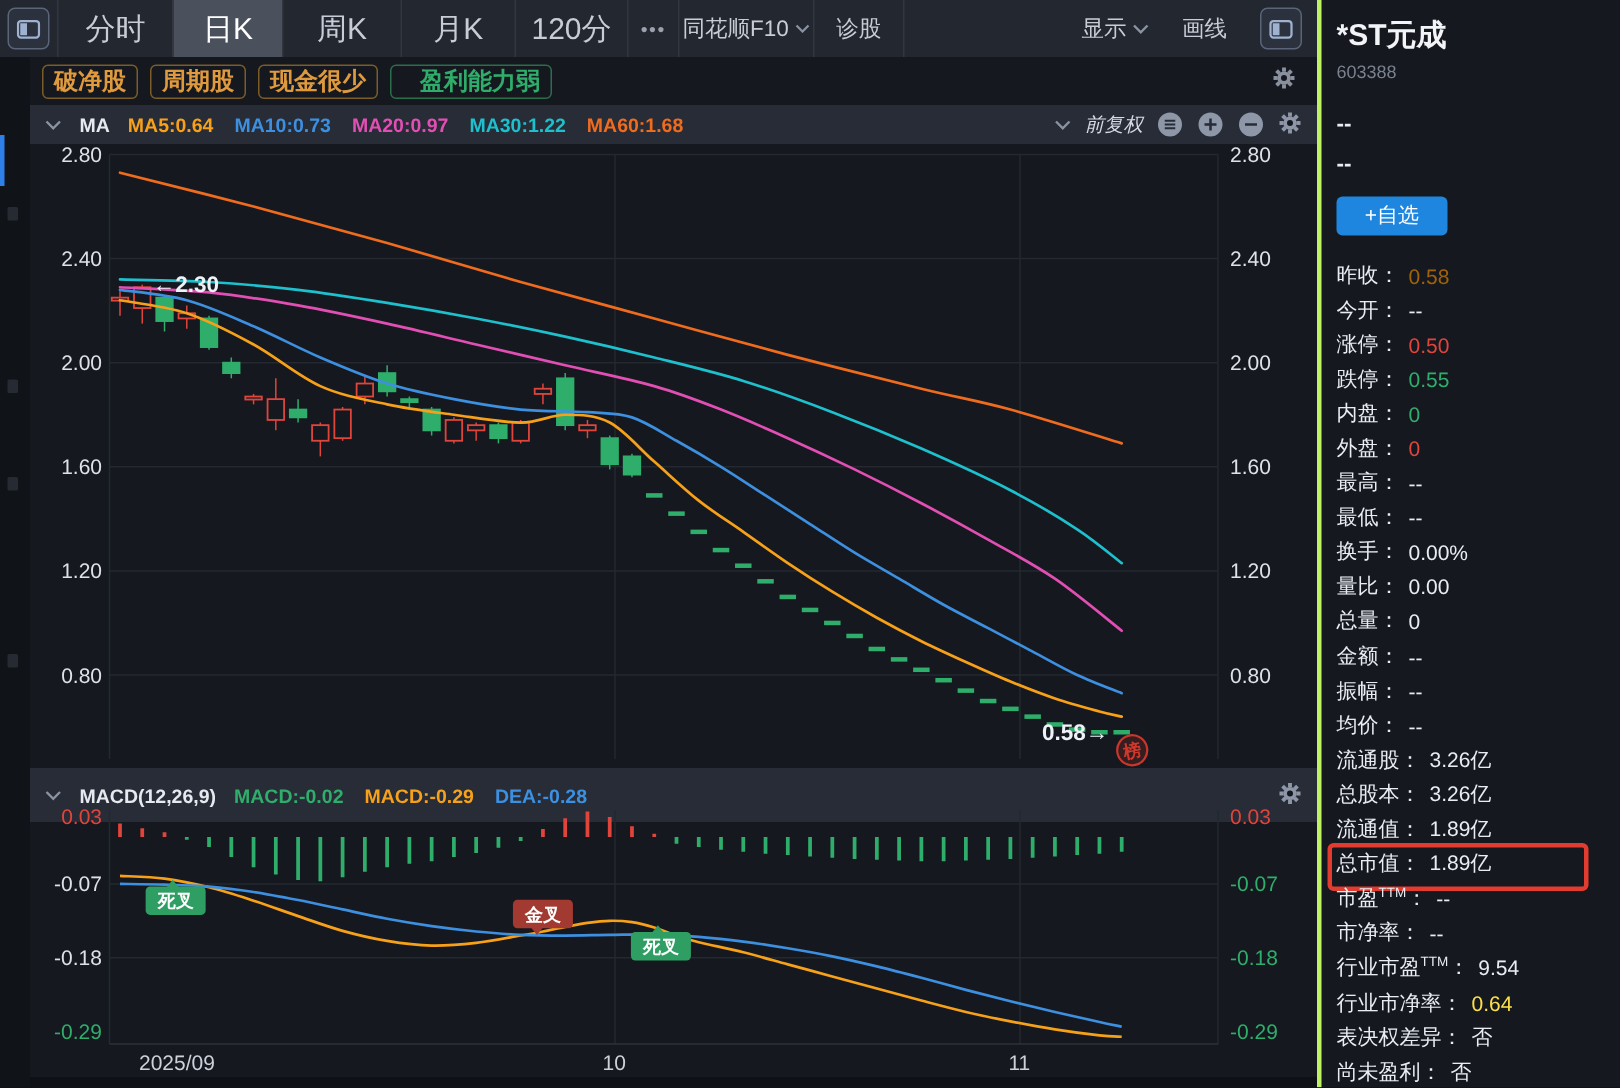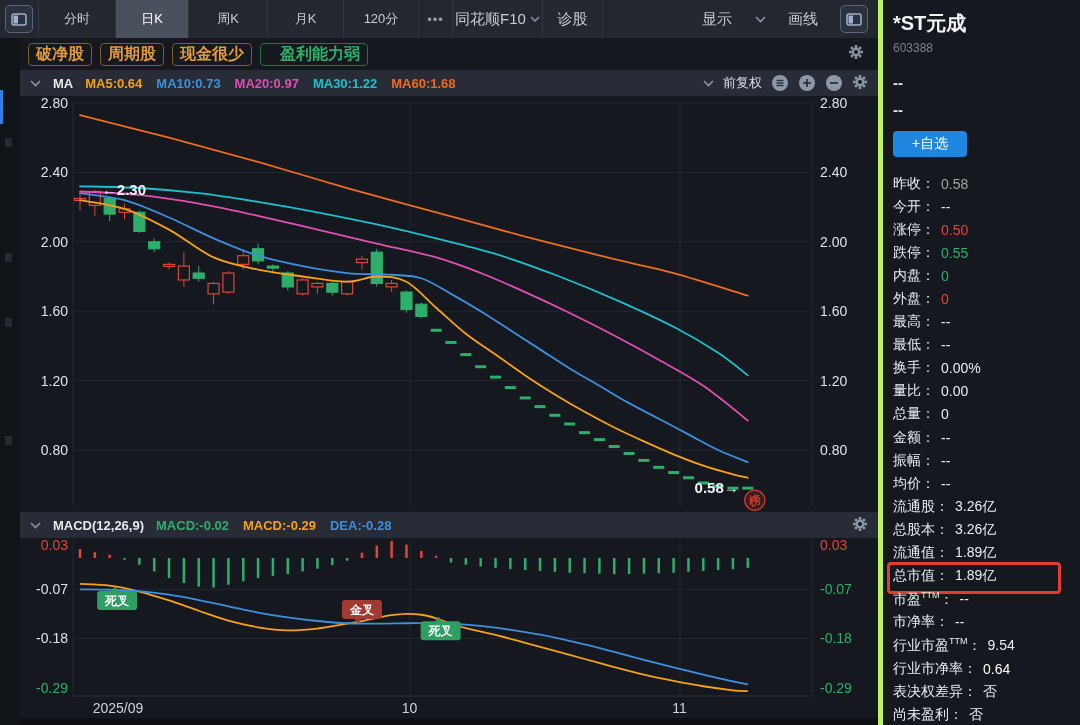--- a/index.html
+++ b/index.html
@@ -4,64 +4,64 @@
 <style>
   html,body{margin:0;padding:0;background:#0d0f13;}
   #app{position:relative;width:1080px;height:725px;overflow:hidden;background:#15181e;
        font-family:"Liberation Sans","DejaVu Sans",sans-serif;color:#dfe3ea;}
   
   .topbar{position:absolute;left:0;top:0;width:878px;height:38px;background:#23272f;
           display:flex;align-items:stretch;box-sizing:border-box;}
   .winicon{width:38px;display:flex;align-items:center;justify-content:center;}
   .chip{width:26px;height:26px;border-radius:5px;background:#2b313d;border:1px solid #5a6579;
         display:flex;align-items:center;justify-content:center;}
-  .tab{display:flex;align-items:center;justify-content:center;font-size:13px;color:#c7ccd6;
+  .tab{display:flex;align-items:center;justify-content:center;font-size:20px;color:#c7ccd6;
        border-left:1px solid #32363f;box-sizing:border-box;cursor:default;}
   .tab.sel{background:#4a505c;color:#ffffff;}
   .tab.dots{color:#9aa1ad;letter-spacing:1px;font-size:13px;}
   .menu{display:flex;align-items:center;justify-content:center;font-size:15px;color:#c7ccd6;
         border-left:1px solid #32363f;gap:4px;box-sizing:border-box;}
   .menu.last{border-right:1px solid #32363f;}
   .tb-spacer{flex:1;}
   .tb-right{display:flex;align-items:center;gap:22px;padding-right:10px;}
-  .tb-right .lbl{font-size:15px;color:#c7ccd6;display:flex;align-items:center;gap:23px;}
+  .tb-right .lbl{font-size:15px;color:#c7ccd6;display:flex;align-items:center;gap:4px;}
   
   .tagrow{position:absolute;left:20px;top:38px;width:858px;height:32px;display:flex;
           align-items:center;gap:8px;padding-left:8px;box-sizing:border-box;}
   .pill{height:21px;padding:0 7px;border-radius:4px;border:1px solid;font-size:16px;
         display:flex;align-items:center;font-weight:600;}
   .pill.orange{color:#e09a3e;border-color:#7d5d27;}
   .pill.green{color:#2fae6b;border-color:#2a6e4c;padding-left:19px;}
   .tag-gear{margin-left:auto;margin-right:14px;}
   
   .ihdr{position:absolute;left:20px;width:858px;background:#272c36;display:flex;align-items:center;
         font-size:13px;gap:12px;padding:0 10px;box-sizing:border-box;}
   #ma-hdr{top:70px;height:26px;}
-  #macd-hdr{top:512px;height:26px;}
+  #macd-hdr{top:512px;height:36px;}
   .ihdr .title{color:#e6e9ef;font-weight:600;}
   .ihdr .it{font-weight:600;}
-  .right-cluster{margin-left:auto;display:flex;align-items:center;gap:9px;}
+  .right-cluster{margin-left:auto;display:flex;align-items:center;gap:9px;font-style:italic;}
   .adj{color:#d6dae2;font-size:13px;}
   
   .leftrail{position:absolute;left:0;top:38px;width:20px;height:687px;background:#101318;}
   .rail-ind{position:absolute;left:0;top:52px;width:3px;height:34px;background:#2f7fe8;}
   .rail-mark{position:absolute;left:5px;width:7px;height:9px;background:#262b33;border-radius:1px;}
   
   #price-svg{position:absolute;left:20px;top:96px;}
   #macd-svg{position:absolute;left:20px;top:538px;}
   
   .panel{position:absolute;left:878px;top:0;width:202px;height:725px;background:#15181e;
-         border-left:5px solid #bef264;box-sizing:border-box;}
+         border-left:3px solid #bef264;box-sizing:border-box;}
   .p-name{position:absolute;left:10px;top:10px;font-size:20px;font-weight:700;color:#f2f4f8;}
   .p-code{position:absolute;left:10px;top:41px;font-size:12px;color:#79828e;}
   .p-price{position:absolute;left:10px;top:74px;font-size:15px;font-weight:700;color:#e9ecf2;}
   .p-change{position:absolute;left:10px;top:101px;font-size:15px;font-weight:700;color:#e9ecf2;}
   .watch-btn{position:absolute;left:10px;top:131px;width:74px;height:26px;background:#1f86e0;
              color:#fff;font-size:14px;border:none;border-radius:4px;display:flex;
-             align-items:center;justify-content:center;cursor:pointer;font-family:Liberation Mono, monospace;}
+             align-items:center;justify-content:center;cursor:pointer;}
   .stats{position:absolute;left:0;top:172px;right:0;}
   .srow{position:relative;height:23.1px;display:flex;align-items:center;padding-left:10px;
         font-size:14px;color:#e9ecf2;}
   .srow .lab{color:#e9ecf2;}
   .srow sup{font-size:9px;}
   .srow .val{margin-left:6px;}
   .hl-box{position:absolute;left:4px;top:-3px;width:168px;height:26px;border:3px solid #e23b30;
           border-radius:4px;pointer-events:none;}
 </style>
 </head>
@@ -408,21 +408,21 @@
 
   <div class="panel">
     <div class="p-name">*ST元成</div>
     <div class="p-code">603388</div>
     <div class="p-price">--</div>
     <div class="p-change">--</div>
     <div class="watch-btn">+自选</div>
     <div class="stats" id="stats">
         <div class="srow">
           <span class="lab">昨收：</span>
-          <span class="val" style="color: #a3a3a3;">0.58</span>
+          <span class="val" style="color: #a16207;">0.58</span>
         </div>
         <div class="srow">
           <span class="lab">今开：</span>
           <span class="val" style="color: rgb(233, 236, 242);">--</span>
         </div>
         <div class="srow">
           <span class="lab">涨停：</span>
           <span class="val" style="color: rgb(224, 69, 60);">0.50</span>
         </div>
         <div class="srow">
@@ -493,21 +493,21 @@
         <div class="srow">
           <span class="lab">市净率：</span>
           <span class="val" style="color: rgb(233, 236, 242);">--</span>
         </div>
         <div class="srow">
           <span class="lab">行业市盈<sup>TTM</sup><span>：</span></span>
           <span class="val" style="color: rgb(233, 236, 242);">9.54</span>
         </div>
         <div class="srow">
           <span class="lab">行业市净率：</span>
-          <span class="val" style="color: #ffffff;">0.64</span>
+          <span class="val" style="color: #fde047;">0.64</span>
         </div>
         <div class="srow">
           <span class="lab">表决权差异：</span>
           <span class="val" style="color: rgb(233, 236, 242);">否</span>
         </div>
         <div class="srow">
           <span class="lab">尚未盈利：</span>
           <span class="val" style="color: rgb(233, 236, 242);">否</span>
         </div>
       </div>

